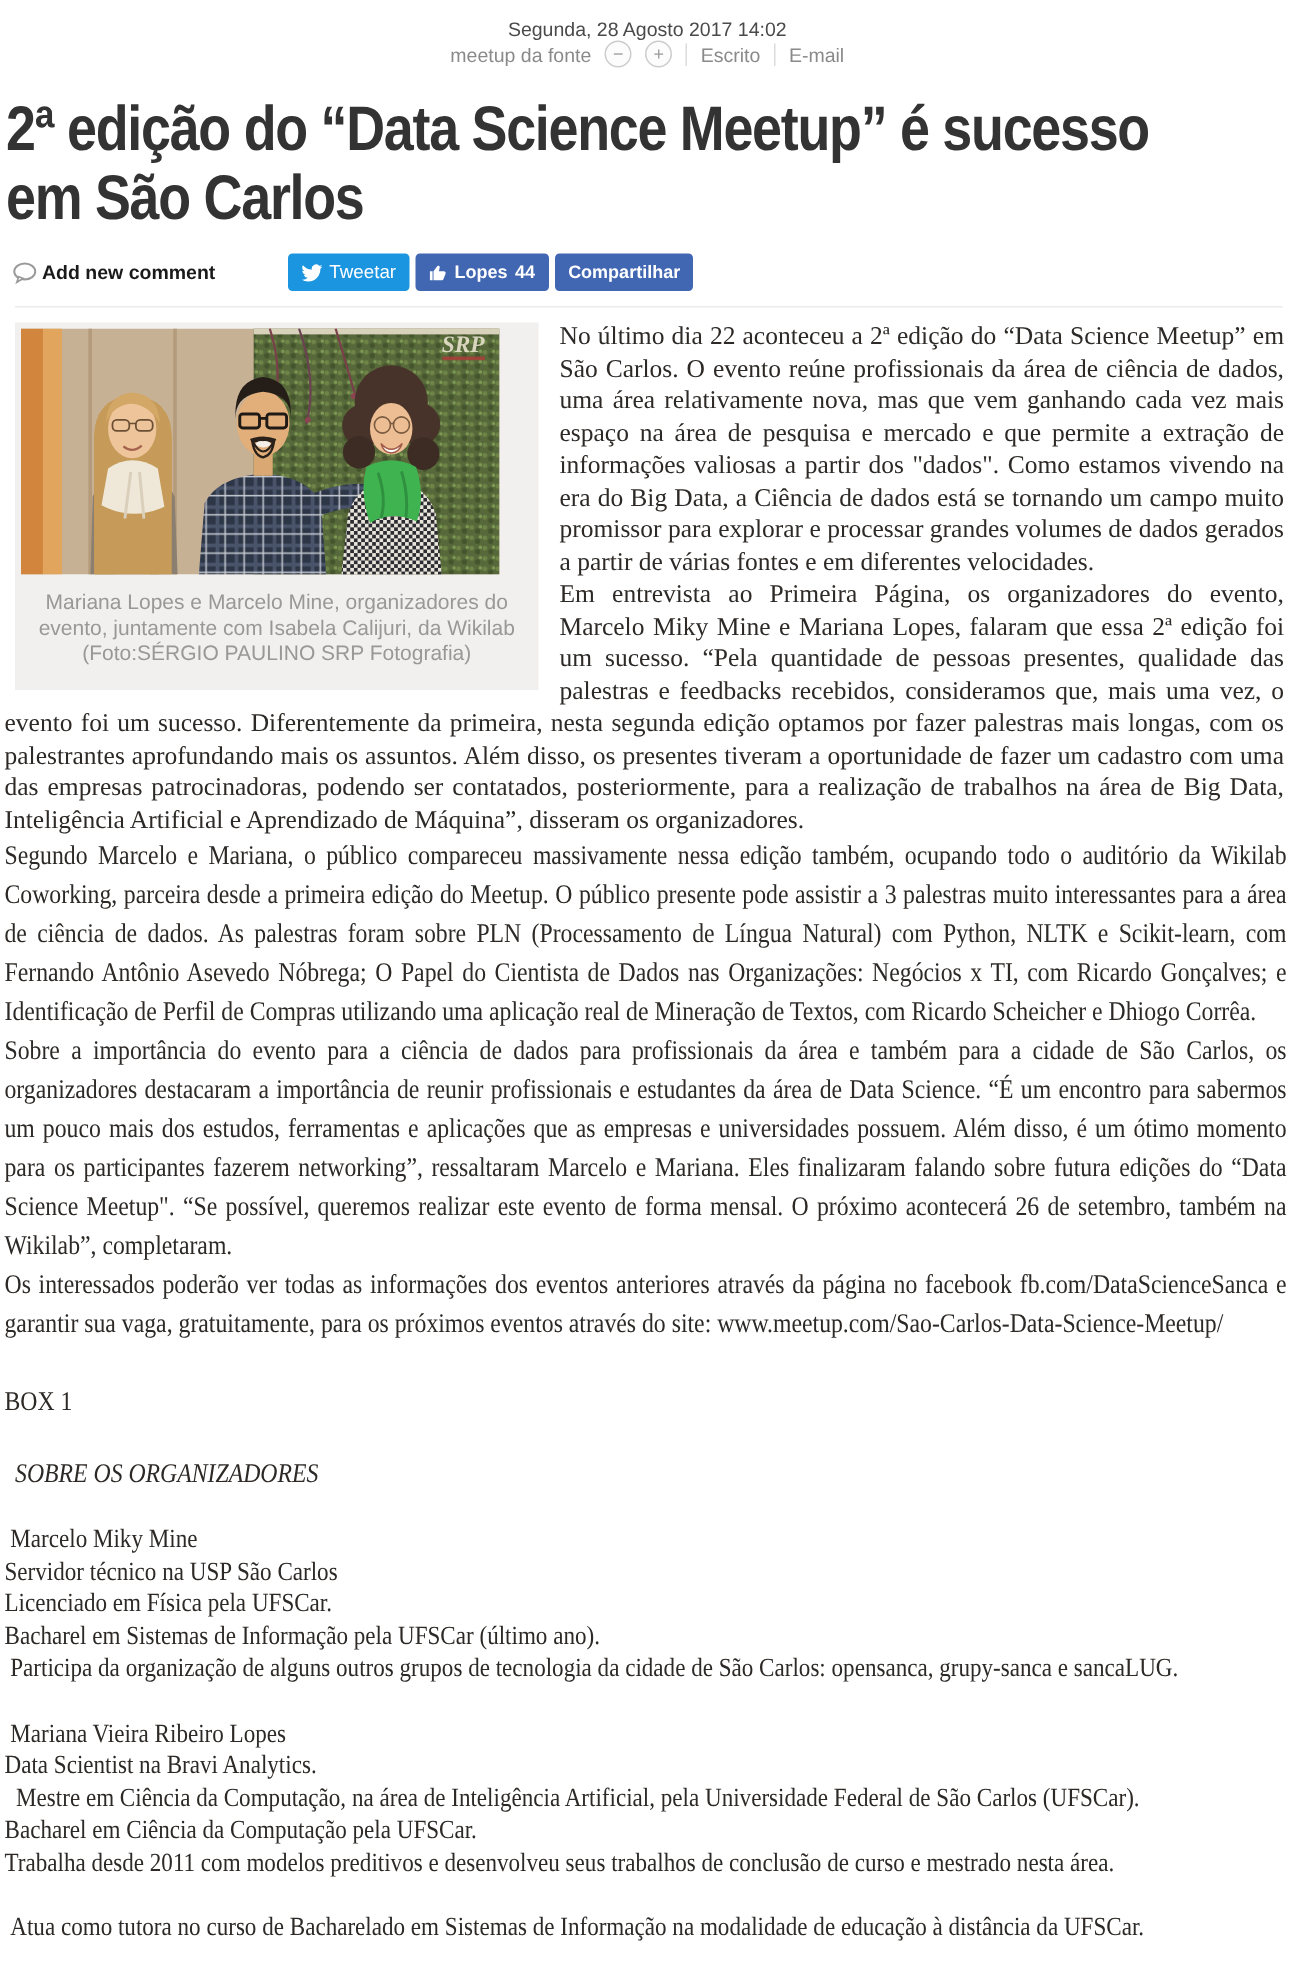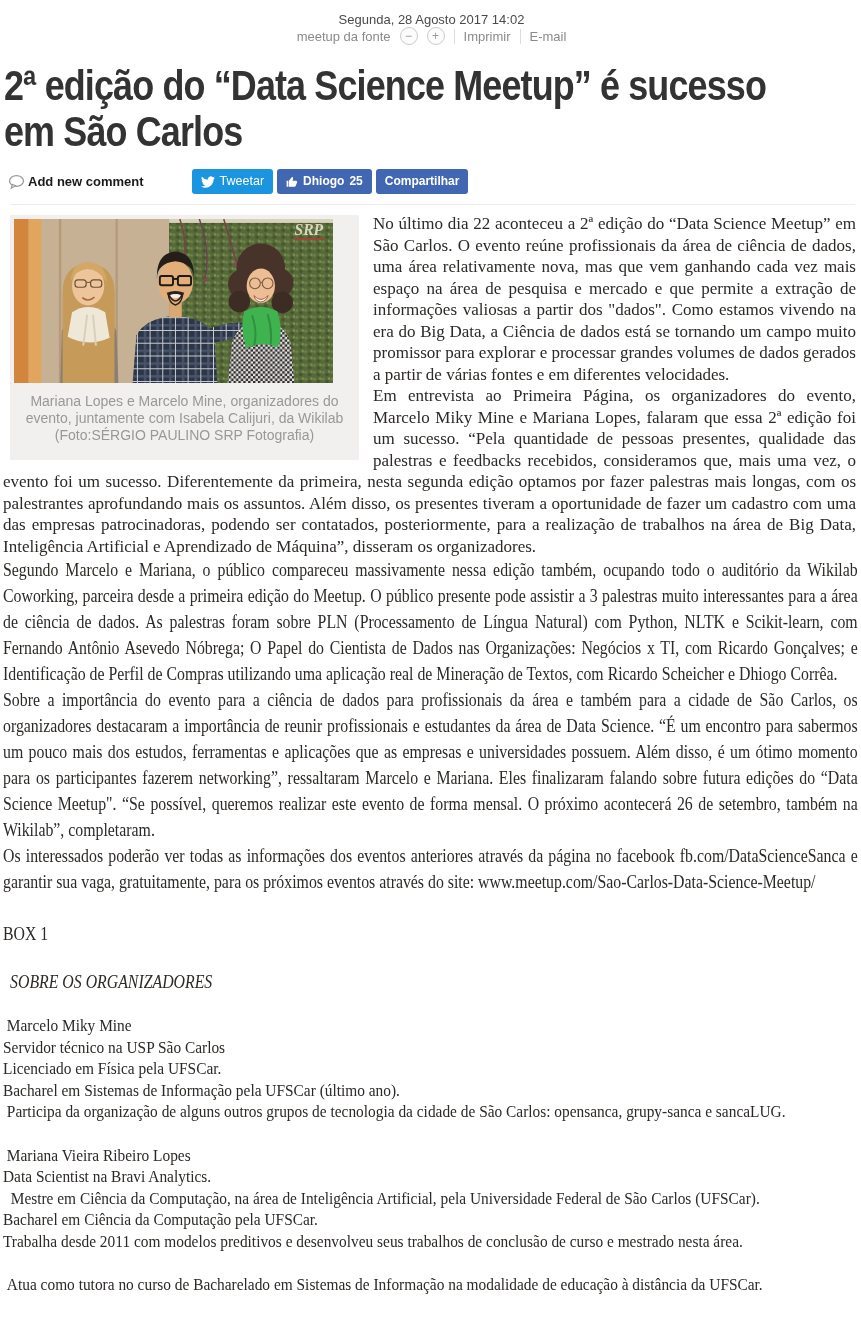--- a/index.html
+++ b/index.html
@@ -63,21 +63,21 @@
 
 <div class="page">
 
   <header class="topbar">
     <div class="date">Segunda, 28 Agosto 2017 14:02</div>
     <div class="tools">
       <span>meetup da fonte</span>
       <button class="circle-btn">−</button>
       <button class="circle-btn">+</button>
       <span class="vsep"></span>
-      <a class="tool-link">Imprimir</a>
+      <a class="tool-link">Escrito</a>
       <span class="vsep"></span>
       <a class="tool-link">E-mail</a>
     </div>
   </header>
 
   <h1>2ª edição do “Data Science Meetup” é sucesso em São Carlos</h1>
 
   <div class="byline-row">
     <a class="comment-link">
       <span style="display:inline-flex;">
@@ -96,22 +96,22 @@
             </svg>
         </span>
         <span>Tweetar</span>
       </button>
       <button class="sbtn fb">
         <span style="display:inline-flex;">
           <svg width="12" height="12" viewBox="0 0 20 20">
               <path fill="#fff" d="M1 8h3v10H1zM5 18h9.1c.9 0 1.7-.55 2-1.38l2.2-5.6A2.1 2.1 0 0016.3 8H11l.9-4.1A1.6 1.6 0 009.1 2.5L5 8v10z"></path>
             </svg>
         </span>
-        <span>Dhiogo</span>
-        <span>25</span>
+        <span>Lopes</span>
+        <span>44</span>
       </button>
       <button class="sbtn fb">
         <span>Compartilhar</span>
       </button>
     </div>
   </div>
 
   <div class="article-sep"></div>
 
   <article>

